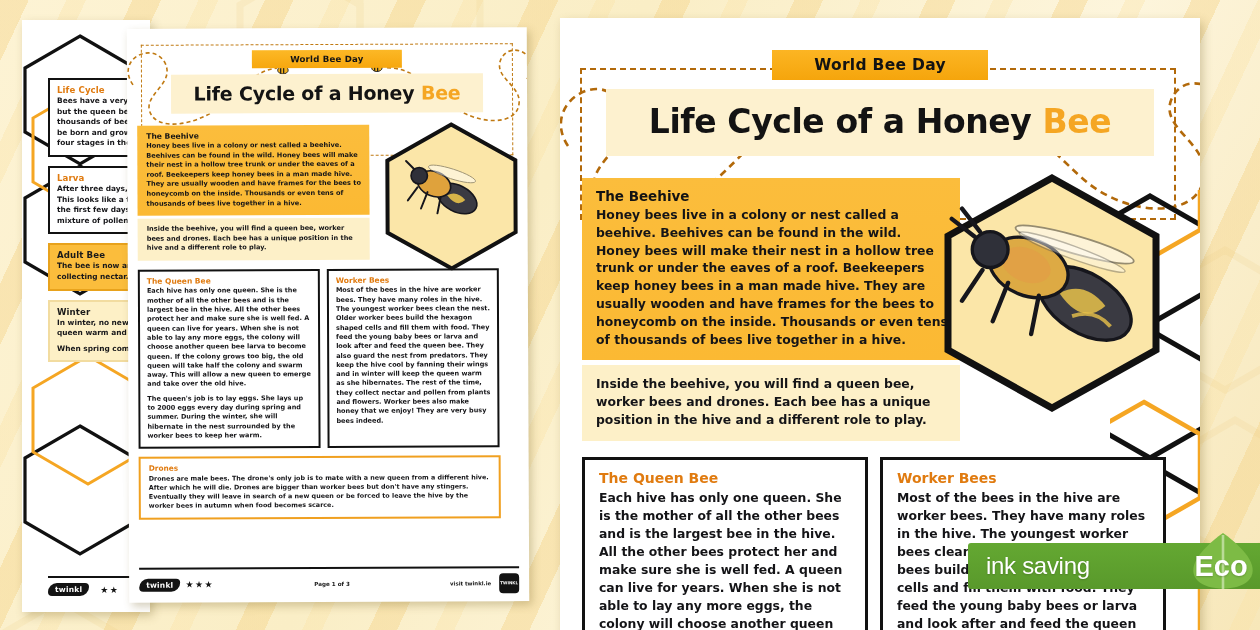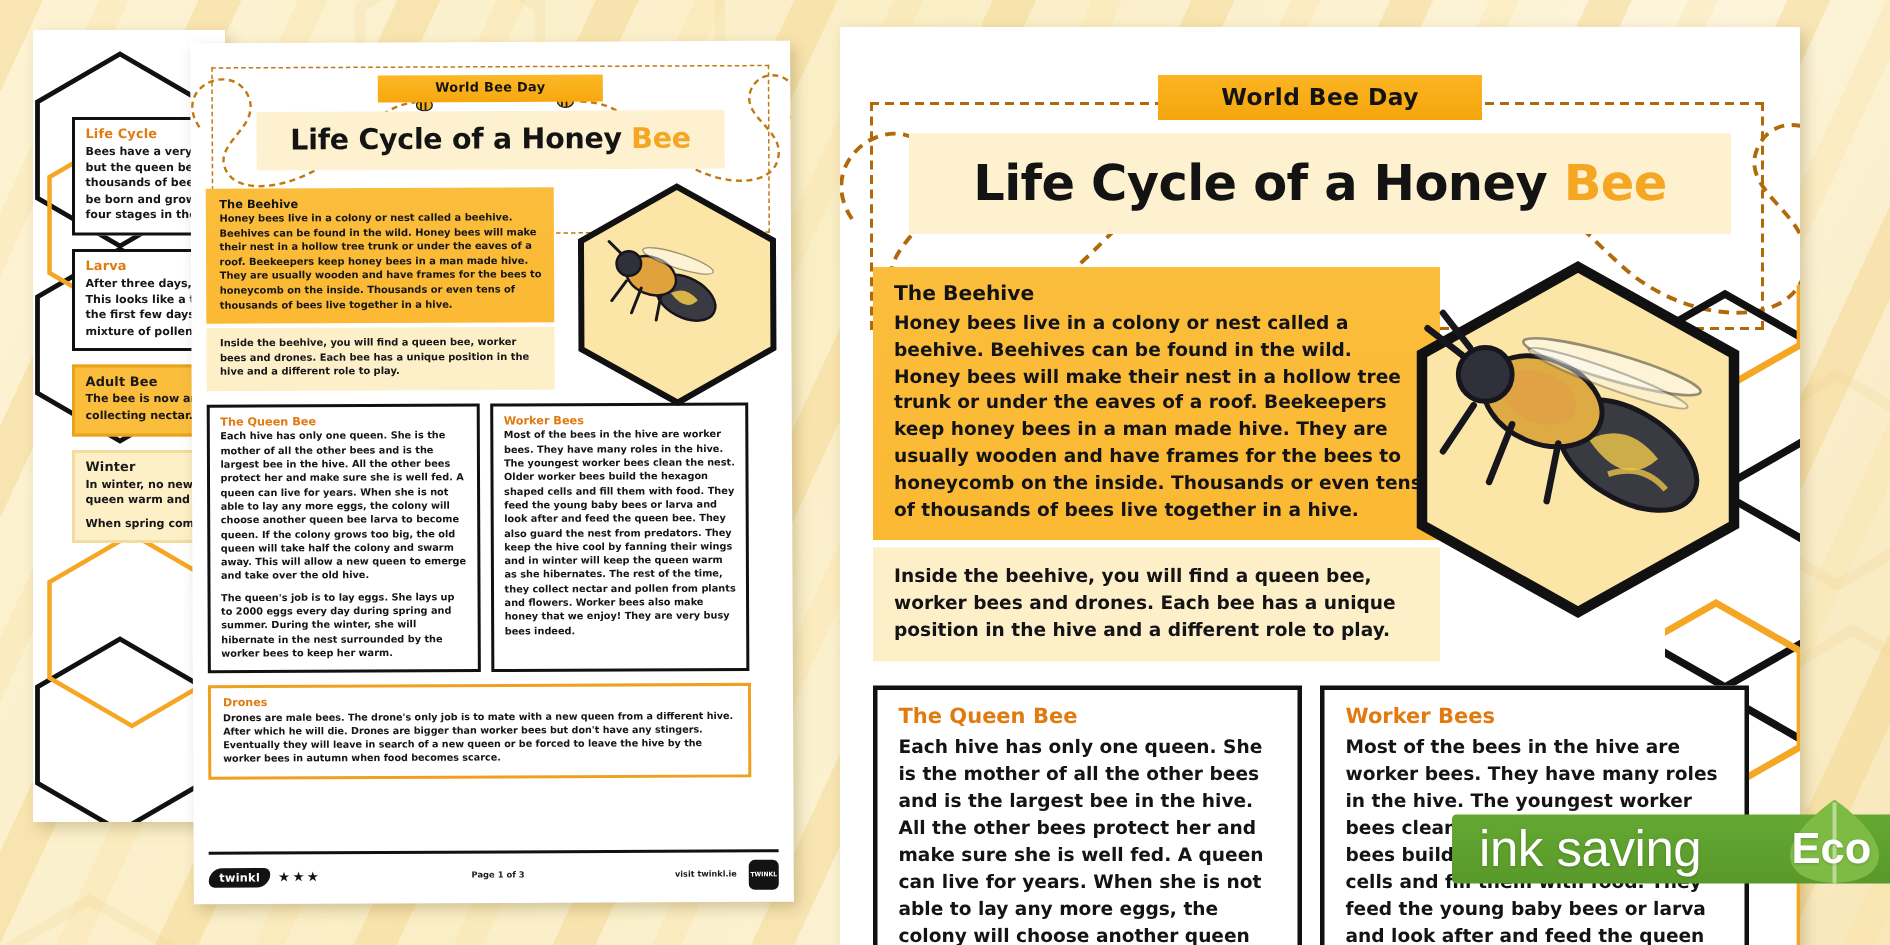--- a/index.html
+++ b/index.html
@@ -30,21 +30,21 @@
   
   .sheet {
     position: absolute;
     background: #ffffff;
     box-shadow: 3px 4px 9px rgba(120,100,40,.30);
     overflow: hidden;
   }
 
   
   #sheet-left {
-    left: 22px; top: 20px; width: 128px; height: 528px;
+    left: 22px; top: 20px; width: 128px; height: 592px;
   }
   .left-inner { position: relative; width: 330px; height: 592px; padding: 0; }
   .left-hexdeco { position: absolute; left: -52px; top: 6px; }
   .left-col {
     position: absolute; left: 26px; top: 58px; width: 290px;
   }
   .lbox {
     border: 2.2px solid #111;
     padding: 5px 6px 6px 7px;
     margin-bottom: 9px;
@@ -247,21 +247,21 @@
   }
   .eco-bar {
     position:absolute; left: 0; top: 12px; width: 292px; height: 46px;
     background: linear-gradient(#64a832, #59992b);
     border-radius: 3px 0 0 3px;
   }
   .eco-text {
     position:absolute; left: 18px; top: 12px; width: 200px; height: 46px;
     display:flex; align-items:center;
     font-family:"Liberation Sans", sans-serif; font-weight:400;
-    font-size: 34px; color:#ffffff; letter-spacing:-0.3px;
+    font-size: 24px; color:#ffffff; letter-spacing:-0.3px;
     text-shadow: 0 1px 2px rgba(0,0,0,.18);
   }
   .eco-word {
     position:absolute; left: 214px; top: 12px; width: 78px; height: 46px;
     display:flex; align-items:center; justify-content:center;
     font-family:"Liberation Sans", sans-serif; font-weight:700;
     font-size: 29px; color:#ffffff;
     text-shadow: 0 1px 2px rgba(0,0,0,.2);
     text-align: center;
   }

